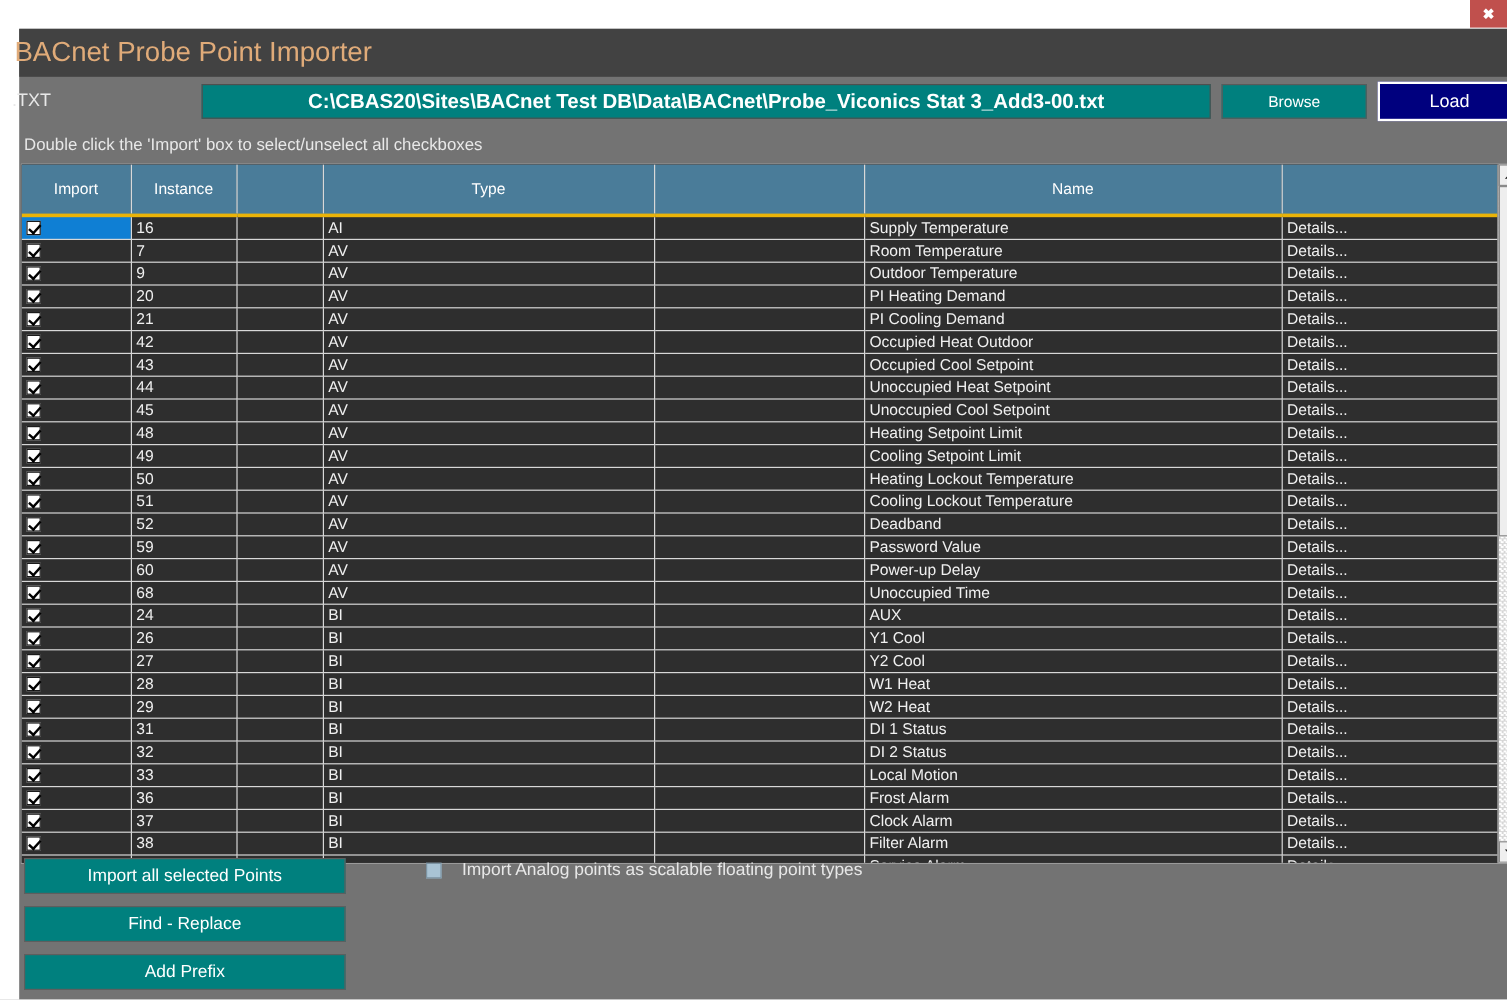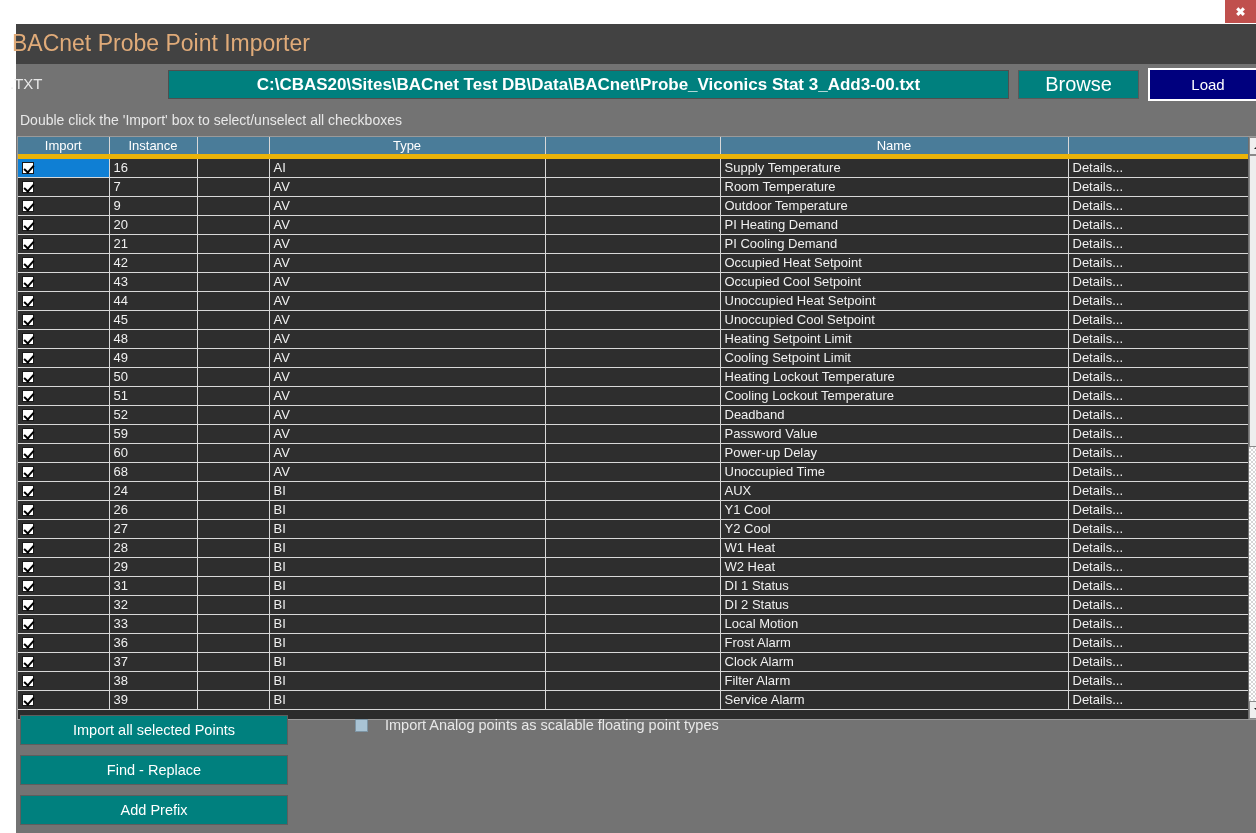--- a/index.html
+++ b/index.html
@@ -93,21 +93,21 @@
     white-space: nowrap;
     overflow: hidden;
   }
   .browse-btn {
     position: absolute;
     left: 1002px; top: 6px;
     width: 121px; height: 29px;
     background: #00807e;
     border: 1px solid #5a5a5a;
     color: #ffffff;
-    font-size: 20px;
+    font-size: 13px;
     display: flex;
     align-items: center;
     justify-content: center;
     cursor: pointer;
   }
   .load-btn {
     position: absolute;
     left: 1132px; top: 4px;
     width: 120px; height: 33px;
     background: #00007e;
@@ -153,22 +153,22 @@
     font-size: 13px;
   }
   table.grid th {
     height: 17px;
     background: #4a7c99;
     color: #ffffff;
     font-weight: normal;
     font-size: 13px;
     text-align: center;
     border-right: 1px solid #d8d8d8;
-    border-bottom: 5px solid #eab308;
-    padding: 0;
+    border-bottom: 3px solid #eab308;
+    padding: 12px;
     line-height: 17px;
   }
   table.grid td {
     height: 18px;
     background: #2e2e2e;
     color: #f0f0f0;
     border-right: 1px solid #d8d8d8;
     border-bottom: 1px solid #d8d8d8;
     padding: 0 0 0 4px;
     line-height: 18px;
@@ -393,21 +393,21 @@
                 <td></td>
                 <td>PI Cooling Demand</td>
                 <td>Details...</td>
               </tr>
               <tr>
                 <td class="cell-import"><span class="chk"></span></td>
                 <td>42</td>
                 <td></td>
                 <td>AV</td>
                 <td></td>
-                <td>Occupied Heat Setpoint</td>
+                <td>Occupied Heat Outdoor</td>
                 <td>Details...</td>
               </tr>
               <tr>
                 <td class="cell-import"><span class="chk"></span></td>
                 <td>43</td>
                 <td></td>
                 <td>AV</td>
                 <td></td>
                 <td>Occupied Cool Setpoint</td>
                 <td>Details...</td>

